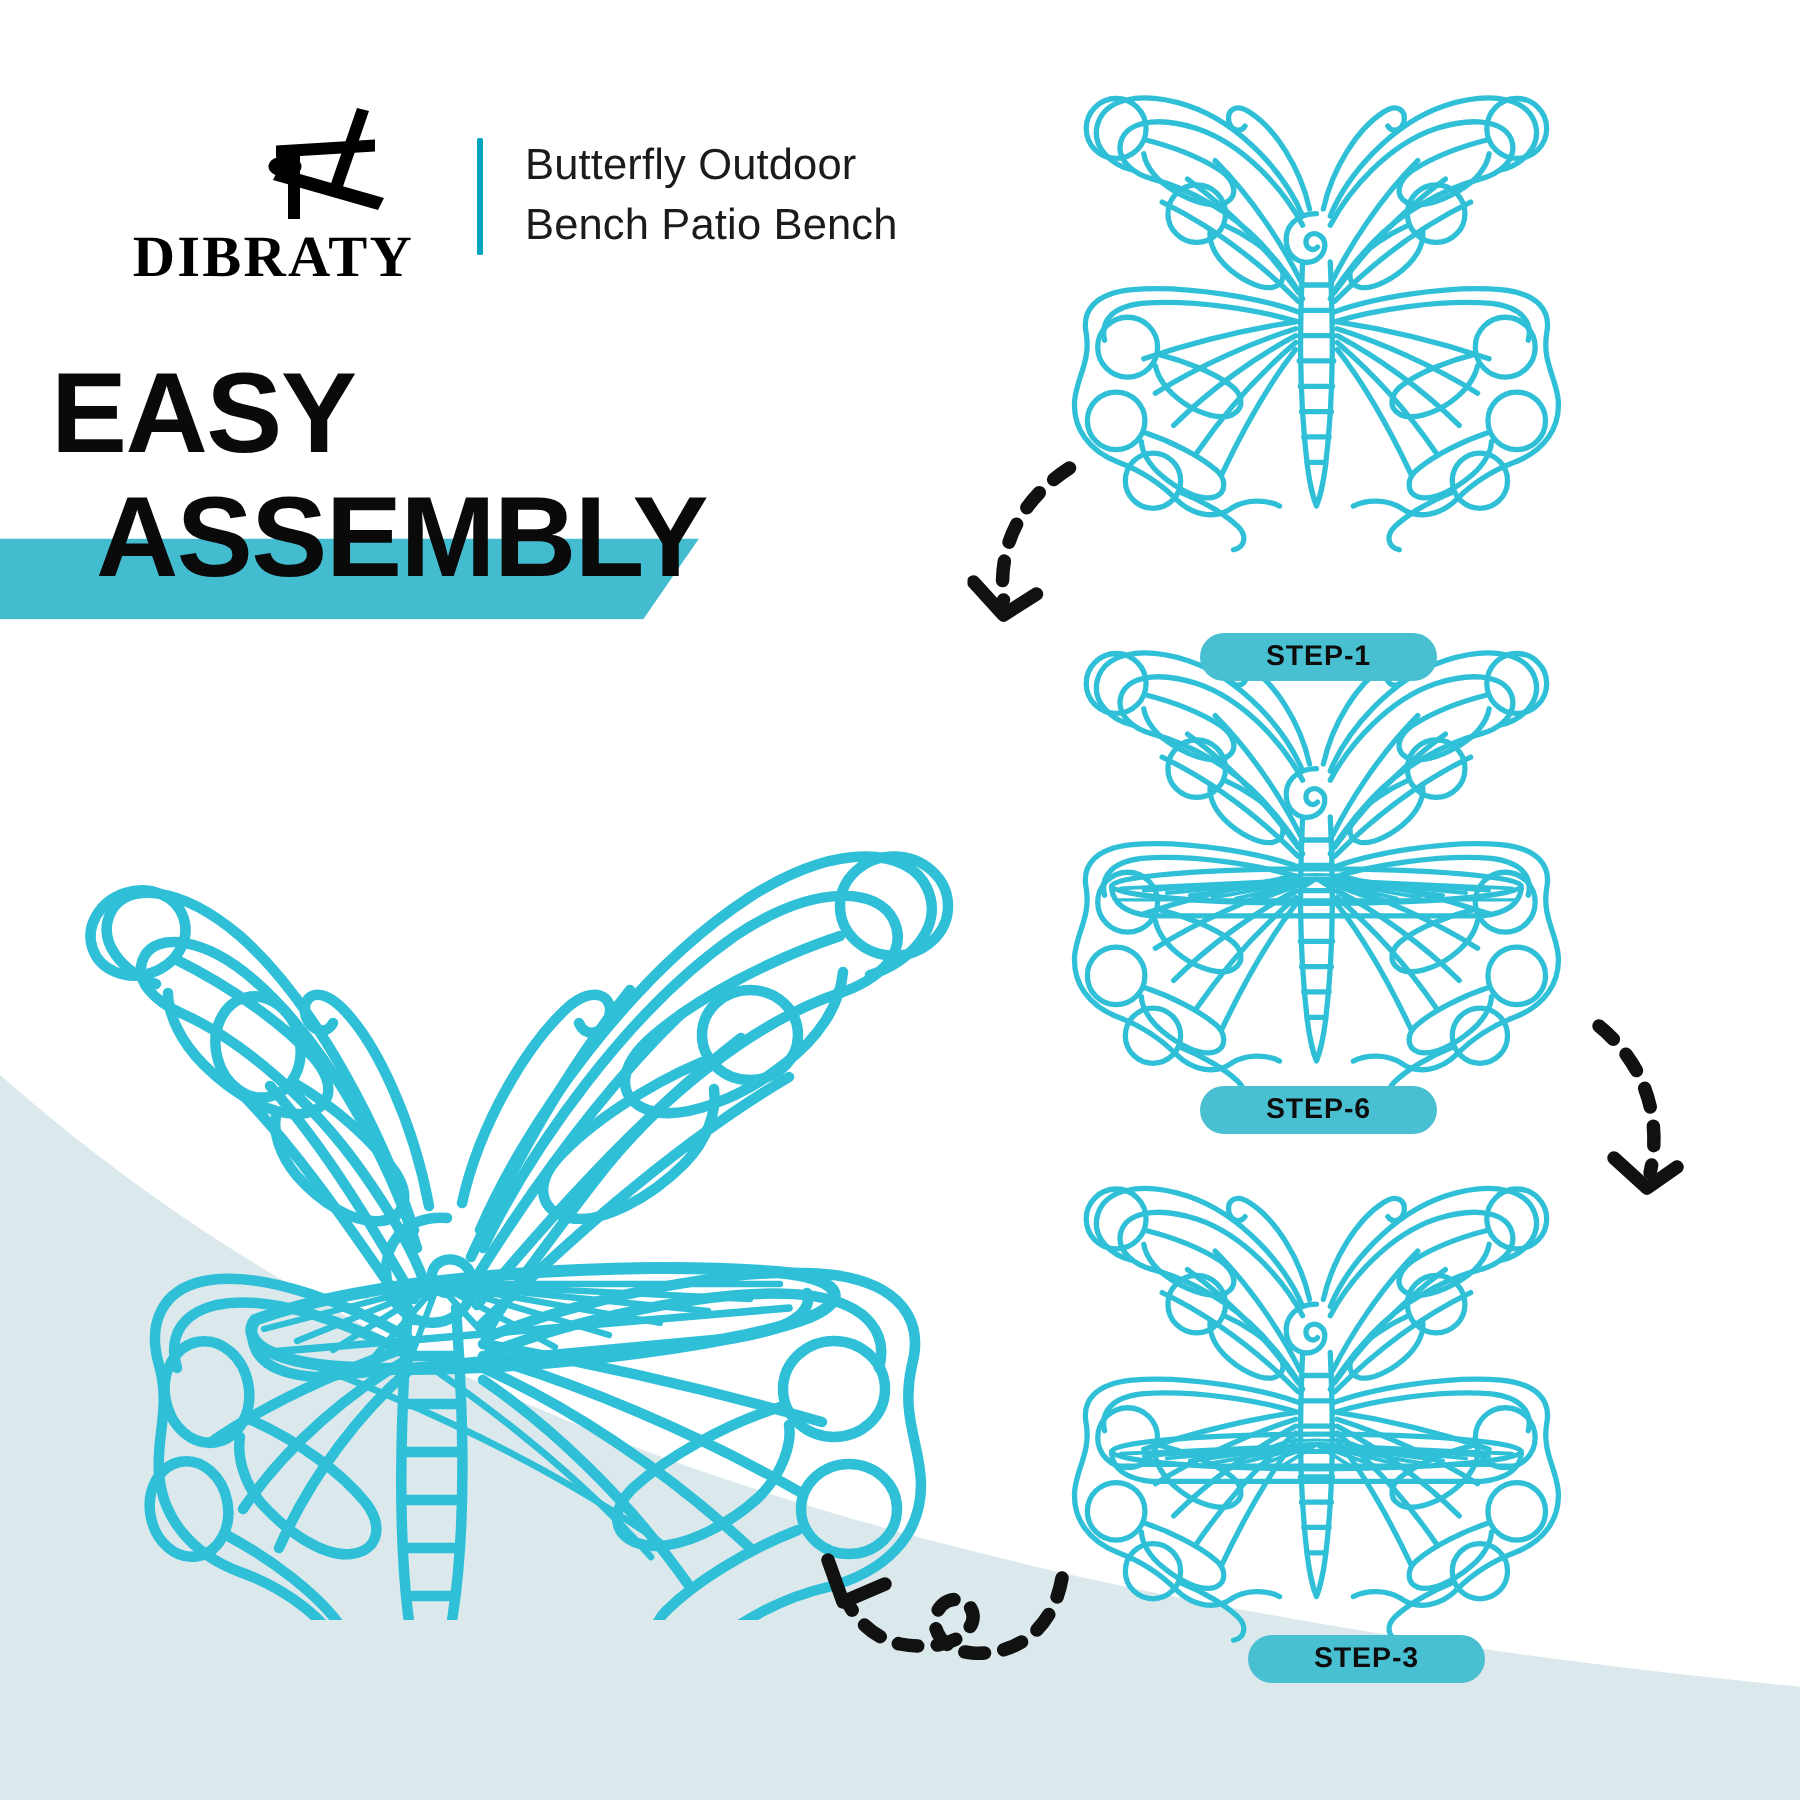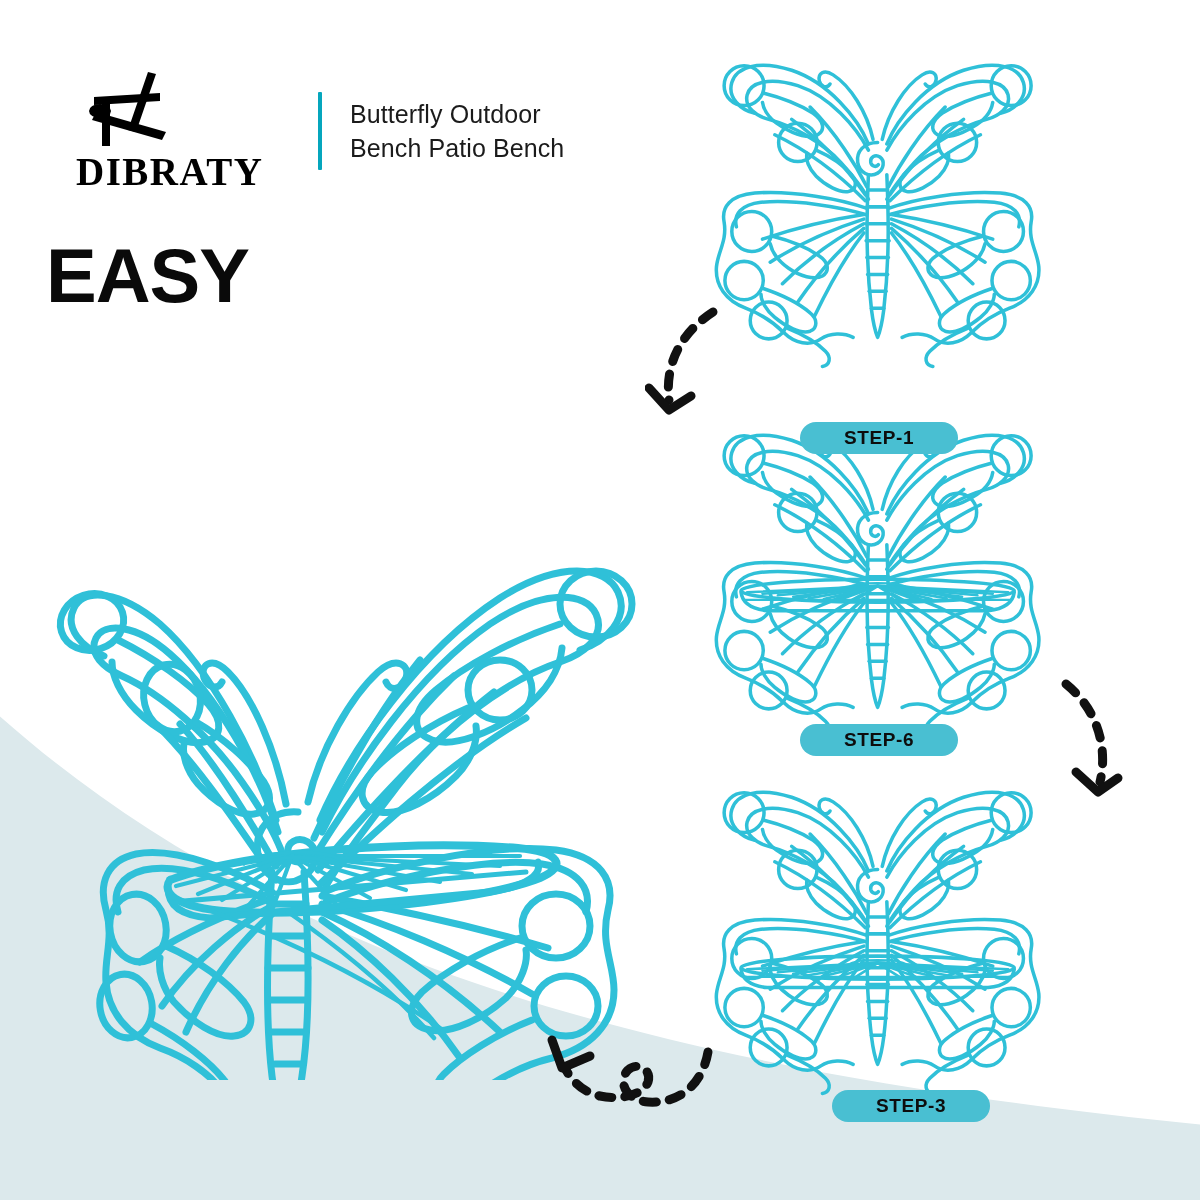--- a/index.html
+++ b/index.html
@@ -13,37 +13,37 @@
   #stage { position:absolute; inset:0; width:1200px; height:1200px; }
 
   
   .bg-layer { position:absolute; inset:0; z-index:0; }
 
   
   .brand-block {
     position:absolute; left:76px; top:70px;
     display:flex; align-items:center; gap:0px; z-index:5;
   }
-  .logo-wrap { width:200px; display:flex; flex-direction:column; align-items:flex-start; }
+  .logo-wrap { width:200px; display:flex; flex-direction:column; align-items:flex-end; }
   .logo-mark { width:110px; height:80px; display:block; }
   .logo-word {
     font-family:"Liberation Serif", serif;
     font-weight:700; font-size:39px; letter-spacing:1.5px;
     color:#000; line-height:1; margin-top:2px;
   }
   .brand-divider {
     width:4px; height:78px; background:#05a6bd; margin:0 28px 0 42px; border-radius:1px;
   }
   .brand-sub {
-    font-size:25px; line-height:1.36; color:#1b1b1b; font-weight:400;
+    font-size:29px; line-height:1.36; color:#1b1b1b; font-weight:400;
     letter-spacing:.1px; white-space:pre-line;
   }
 
   
-  .headline { position:absolute; left:42px; top:240px; z-index:6; }
+  .headline { position:absolute; left:30px; top:240px; z-index:6; }
   .headline-l1 {
     font-size:76px; font-weight:700; color:#0a0a0a; letter-spacing:-1px;
     line-height:.96; margin-left:4px;
   }
   .headline-row2 { position:relative; margin-top:8px; height:92px; }
   .headline-banner {
     position:absolute; left:-30px; top:38px;
     width:466px; height:54px; background:#44bcd0;
     clip-path: polygon(0 0, 100% 0, 92% 100%, 0% 100%);
     z-index:1;
@@ -102,20 +102,24 @@
       </svg>
       <div class="logo-word">DIBRATY</div>
     </div>
     <div class="brand-divider"></div>
     <div class="brand-sub">Butterfly Outdoor
 Bench Patio Bench</div>
   </div>
 
   <div class="headline">
     <div class="headline-l1">EASY</div>
+    <div class="headline-row2">
+      <div class="headline-banner"></div>
+      <div class="headline-l2">ASSEMBLY</div>
+    </div>
   </div>
 
   <svg width="0" height="0" style="position:absolute" aria-hidden="true">
     <defs>
 
       <g id="bfly-frame">
         <g fill="none" stroke="#2fc0d8" stroke-width="4.6" stroke-linecap="round" stroke-linejoin="round">
 
           <path d="M200 152 C214 118 252 72 300 56 C344 42 372 52 378 72
                    C384 92 366 108 348 112"></path>

